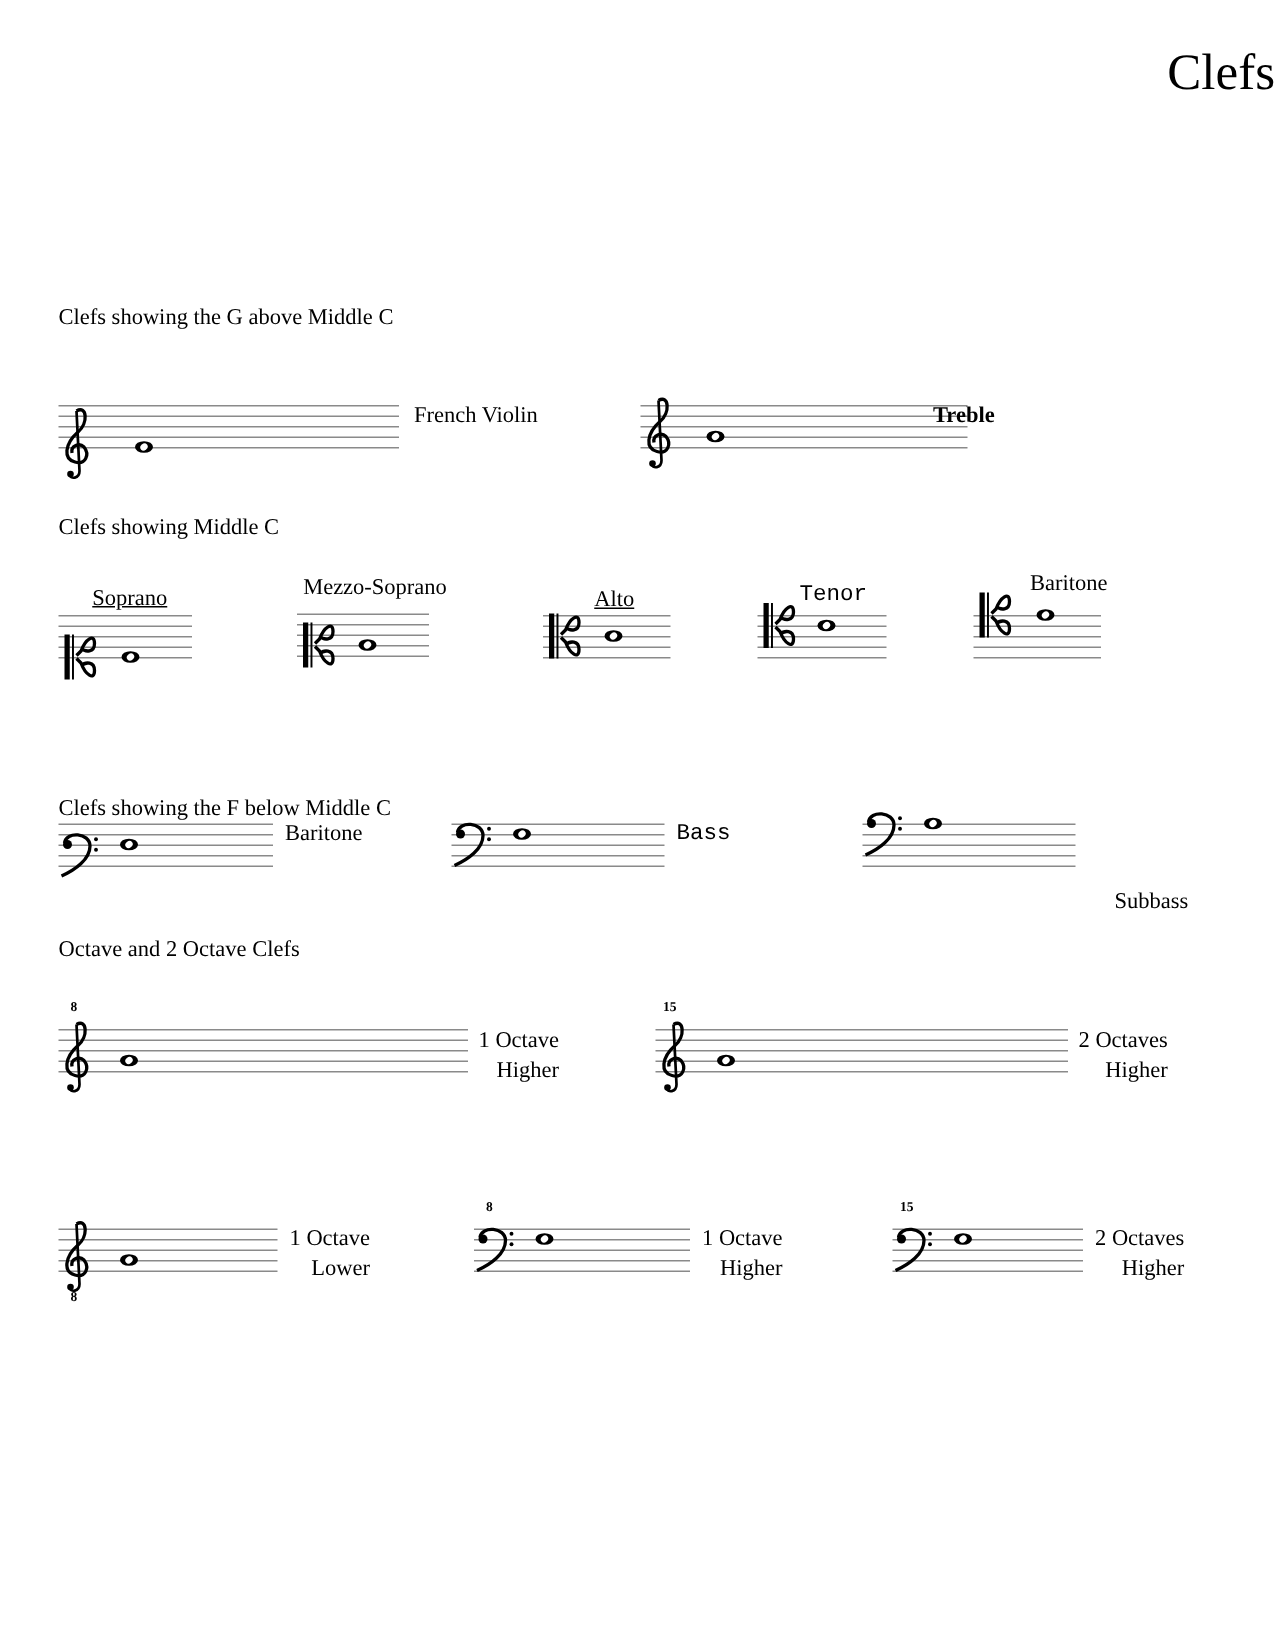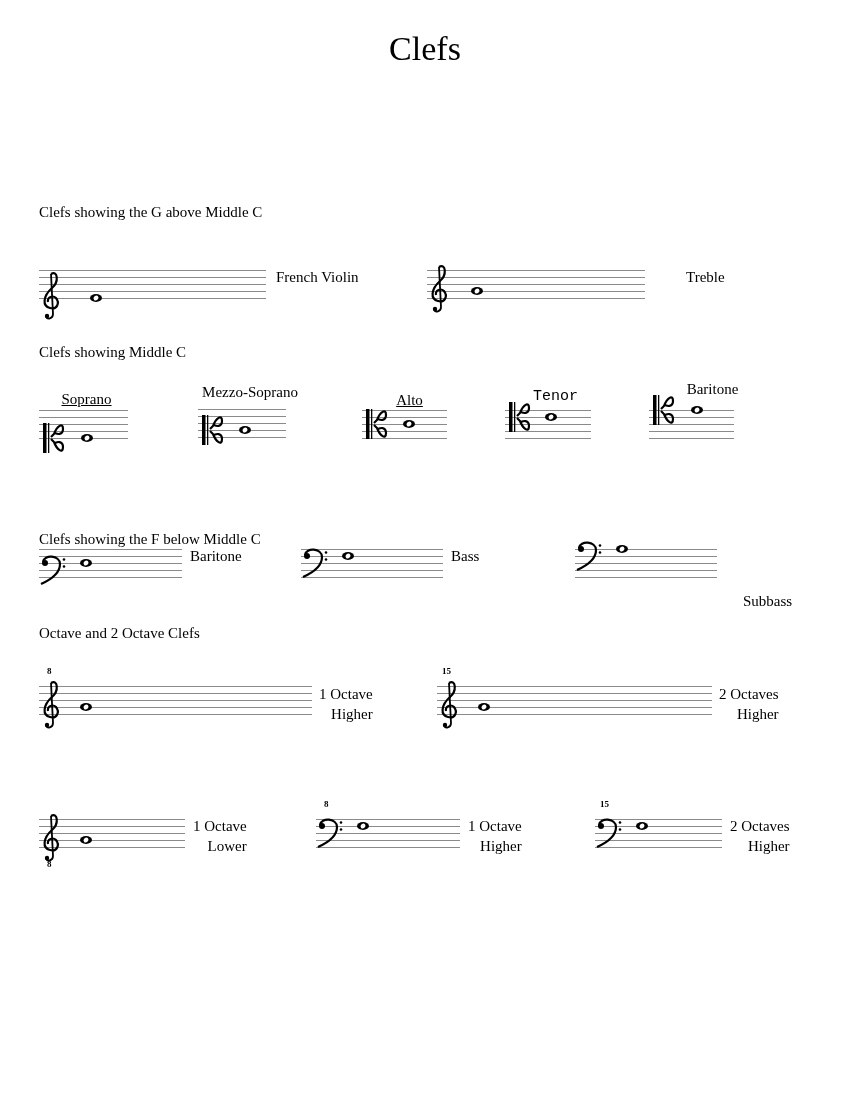--- a/index.html
+++ b/index.html
@@ -1,18 +1,18 @@
 <!DOCTYPE html>
 <html><head>
 <meta charset="utf-8">
 <style>
   html, body { margin:0; padding:0; background:#fff; }
   body { width:850px; height:1100px; position:relative; overflow:hidden;
          font-family:"Liberation Serif", "DejaVu Serif", serif; color:#000; }
-  .title { position:absolute; top:30px; left:0; width:850px; text-align:center; font-size:34px; }
+  .title { position:absolute; top:30px; left:0; width:850px; text-align:right; font-size:34px; }
   .section { position:absolute; left:39px; font-size:15px; }
   .staff { position:absolute; }
   .staff .line { position:absolute; left:0; right:0; height:1px; background:#8a8a8a; }
   .staff svg { position:absolute; overflow:visible; }
   .label { position:absolute; font-size:15px; line-height:20px; white-space:nowrap;text-align:right; }
   .label.top { text-align:center; }
   .octnum { position:absolute; font-size:9px; font-weight:bold; }
 </style>
 </head>
 <body>
@@ -65,21 +65,21 @@
               <circle cx="-3" cy="18" r="2.2" fill="#000" stroke="none"></circle>
             </g>
           </g>
         </g>
         <g transform="translate(50,21)">
           <ellipse cx="0" cy="0" rx="6" ry="3.9" fill="#000"></ellipse>
           <ellipse cx="0" cy="0" rx="2.6" ry="2.2" fill="#fff" transform="rotate(-40)"></ellipse>
         </g>
       </svg>
     </div>
-    <div class="label" style="left: 686px; top: 267px;">
+    <div class="label" style="left: 622px; top: 267px; font-weight: bold;">
       <div>Treble</div>
     </div>
     <div class="staff" style="left: 39px; top: 410px; width: 89px; height: 29px;">
       <div class="line" style="top: 0px;"></div>
       <div class="line" style="top: 7px;"></div>
       <div class="line" style="top: 14px;"></div>
       <div class="line" style="top: 21px;"></div>
       <div class="line" style="top: 28px;"></div>
       <svg width="89" height="29" style="left: 0px; top: 0px;">
         <g>
@@ -247,21 +247,21 @@
               <circle cx="16" cy="3.5" r="1.3" fill="#000"></circle>
             </g>
           </g>
         </g>
         <g transform="translate(47,7)">
           <ellipse cx="0" cy="0" rx="6" ry="3.9" fill="#000"></ellipse>
           <ellipse cx="0" cy="0" rx="2.6" ry="2.2" fill="#fff" transform="rotate(-40)"></ellipse>
         </g>
       </svg>
     </div>
-    <div class="label" style="left: 451px; top: 546px;">
+    <div class="label" style="left: 451px; top: 546px; font-family: Liberation Mono, monospace;">
       <div>Bass</div>
     </div>
     <div class="staff" style="left: 575px; top: 549px; width: 142px; height: 29px;">
       <div class="line" style="top: 0px;"></div>
       <div class="line" style="top: 7px;"></div>
       <div class="line" style="top: 14px;"></div>
       <div class="line" style="top: 21px;"></div>
       <div class="line" style="top: 28px;"></div>
       <svg width="142" height="29" style="left: 0px; top: 0px;">
         <g>

